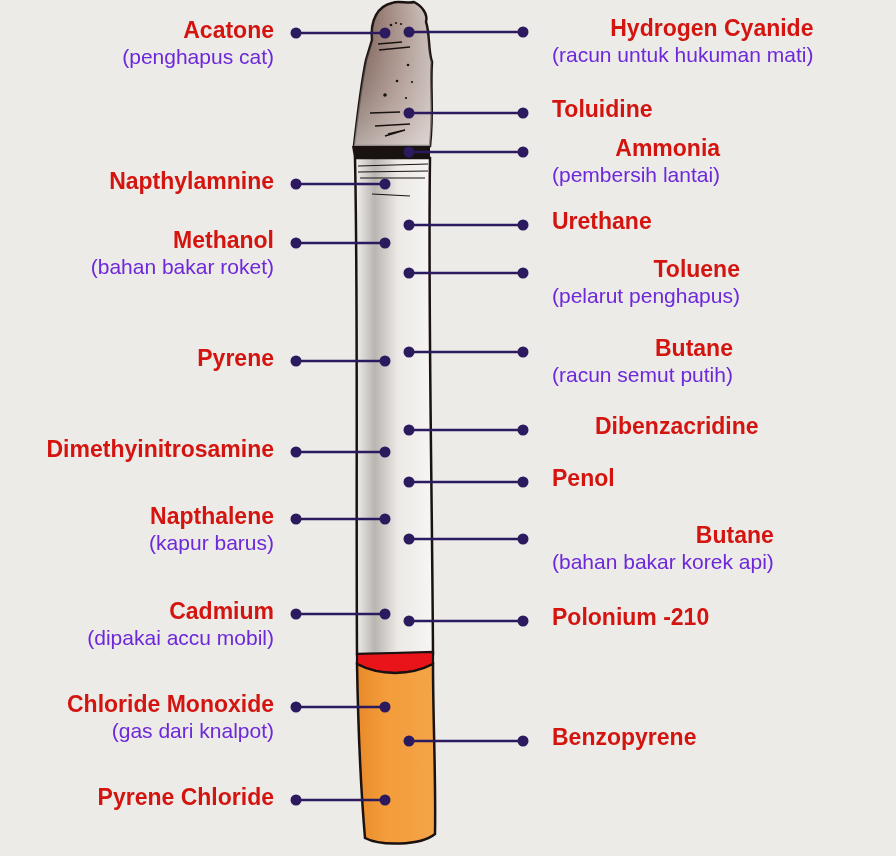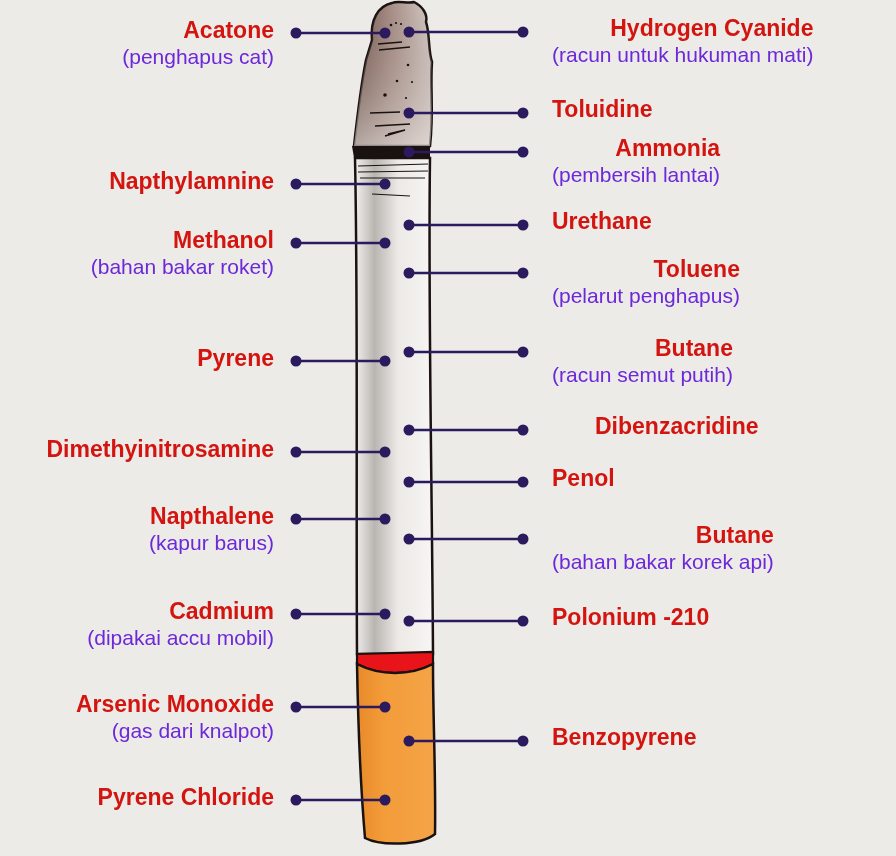--- a/index.html
+++ b/index.html
@@ -166,21 +166,21 @@
       </div>
       <div class="label left" style="right: 622px; top: 504px;">
         <span class="name">Napthalene</span>
         <span class="desc">(kapur barus)</span>
       </div>
       <div class="label left" style="right: 622px; top: 599px; text-align: right;">
         <span class="name">Cadmium</span>
         <span class="desc">(dipakai accu mobil)</span>
       </div>
       <div class="label left" style="right: 622px; top: 692px;">
-        <span class="name">Arsenic Monoxide</span>
+        <span class="name">Chloride Monoxide</span>
         <span class="desc">(gas dari knalpot)</span>
       </div>
       <div class="label left" style="right: 622px; top: 785px;">
         <span class="name">Pyrene Chloride</span>
       </div>
       <div class="label right" style="left: 552px; top: 16px;">
         <span class="name">Hydrogen Cyanide</span>
         <span class="desc">(racun untuk hukuman mati)</span>
       </div>
       <div class="label right" style="left: 552px; top: 97px;">

